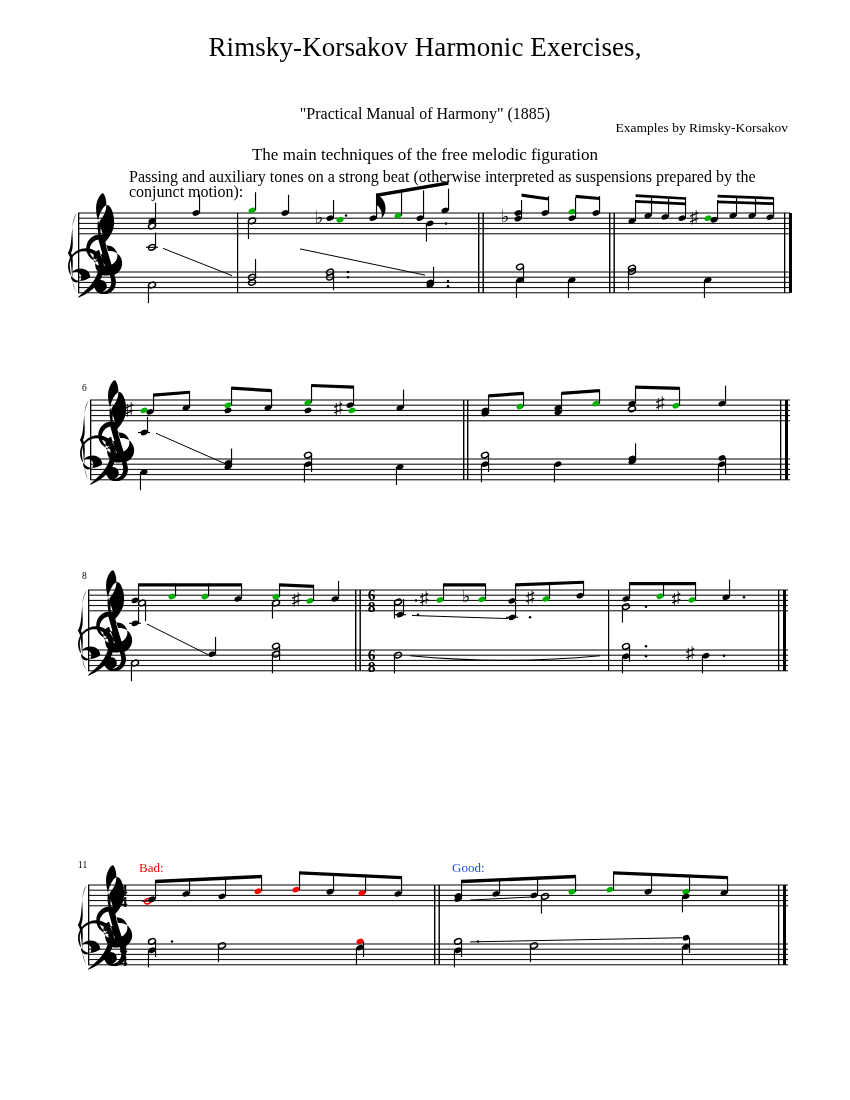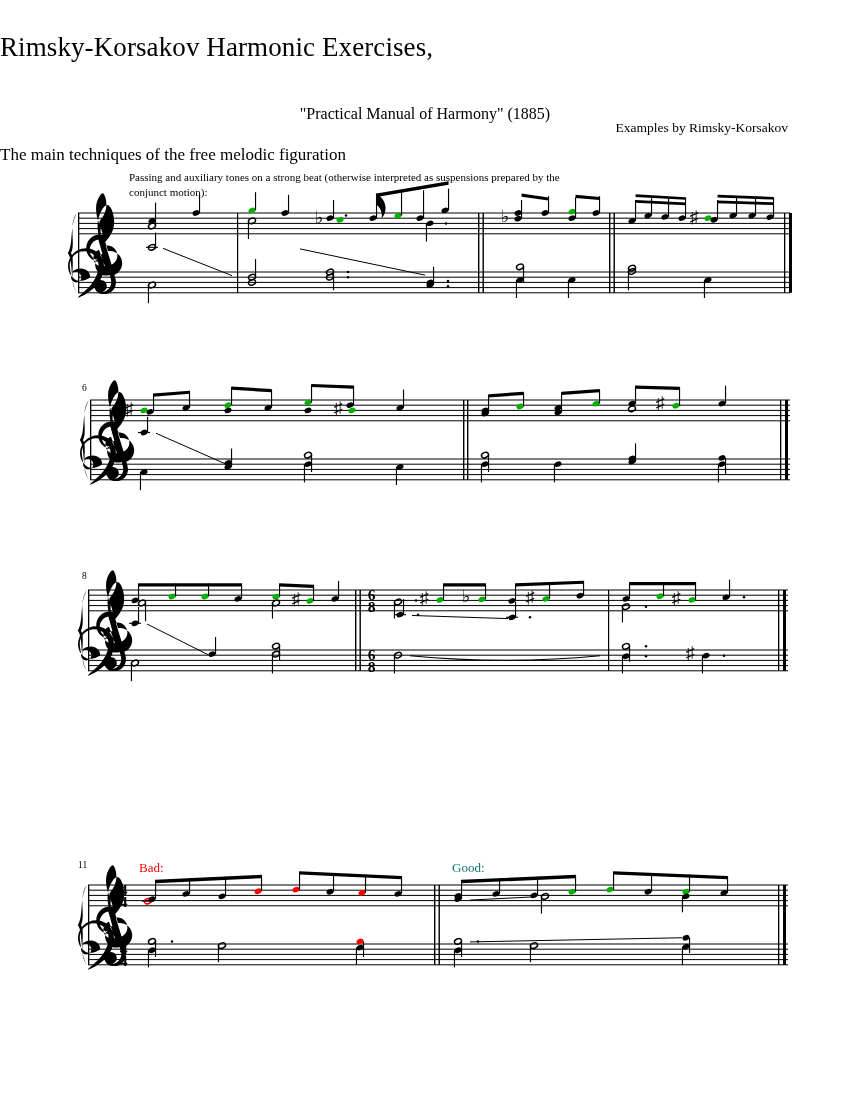--- a/index.html
+++ b/index.html
@@ -5,40 +5,40 @@
   html,body{margin:0;padding:0;background:#ffffff;}
   body{
     width:850px;height:1100px;position:relative;overflow:hidden;
     font-family:"Liberation Serif","DejaVu Serif",serif;
     color:#000;
   }
   .page{position:absolute;inset:0;}
 
   
   .title1,.title2{
-    text-align:left;font-size:27px;line-height:31px;font-weight:normal;
+    text-align:center;font-size:27px;line-height:31px;font-weight:normal;
     letter-spacing:0.1px;
   }
   .title1{position:absolute;left:0;right:0;top:32px;}
   .title2{position:absolute;left:0;right:0;top:67px;}
   .subtitle{
     position:absolute;left:0;right:0;top:104px;text-align:center;
     font-size:16px;line-height:19px;
   }
   .byline{
     position:absolute;right:62px;top:120px;font-size:13.5px;line-height:16px;
     text-align:center;white-space:nowrap;
   }
   .sectionhead{
-    position:absolute;left:0;right:0;top:145px;text-align:left;
+    position:absolute;left:0;right:0;top:145px;text-align:center;
     font-size:17px;line-height:20px;
   }
 
   .caption{
-    position:absolute;font-size:11px;line-height:14.5px;
+    position:absolute;font-size:16px;line-height:14.5px;
     white-space:pre-line;
   }
   .cap1{left:129px;top:170px;}
   .cap2{left:129px;top:358px;}
   .cap3{left:129px;top:553px;}
 
   .measnum{
     position:absolute;font-size:9.5px;line-height:10px;
   }
   .mk-label{
@@ -60,21 +60,21 @@
   <div class="sectionhead">The main techniques of the free melodic figuration</div>
 
   <div class="caption cap1">Passing and auxiliary tones on a strong beat (otherwise interpreted as suspensions prepared by the
 conjunct motion):</div>
 
   <div class="measnum" style="left:82px;top:383px;">6</div>
   <div class="measnum" style="left:82px;top:571px;">8</div>
   <div class="measnum" style="left:78px;top:860px;">11</div>
 
   <div class="mk-label" style="left:139px;top:860px;color:#ff0000;">Bad:</div>
-  <div class="mk-label" style="left:452px;top:860px;color:#0f766e;">Good:</div>
+  <div class="mk-label" style="left:452px;top:860px;color:#1d4ed8;">Good:</div>
 
   <div class="sys" style="left:0;top:0;">
   <svg width="850" height="1100" viewBox="0 0 850 1100" xmlns="http://www.w3.org/2000/svg">
     <g id="sys1">
           <line x1="78" y1="213" x2="790" y2="213" stroke="#000000" stroke-width="1"></line>
           <line x1="78" y1="218.2" x2="790" y2="218.2" stroke="#000000" stroke-width="1"></line>
           <line x1="78" y1="223.4" x2="790" y2="223.4" stroke="#000000" stroke-width="1"></line>
           <line x1="78" y1="228.6" x2="790" y2="228.6" stroke="#000000" stroke-width="1"></line>
           <line x1="78" y1="233.8" x2="790" y2="233.8" stroke="#000000" stroke-width="1"></line>
           <line x1="78" y1="272" x2="790" y2="272" stroke="#000000" stroke-width="1"></line>

